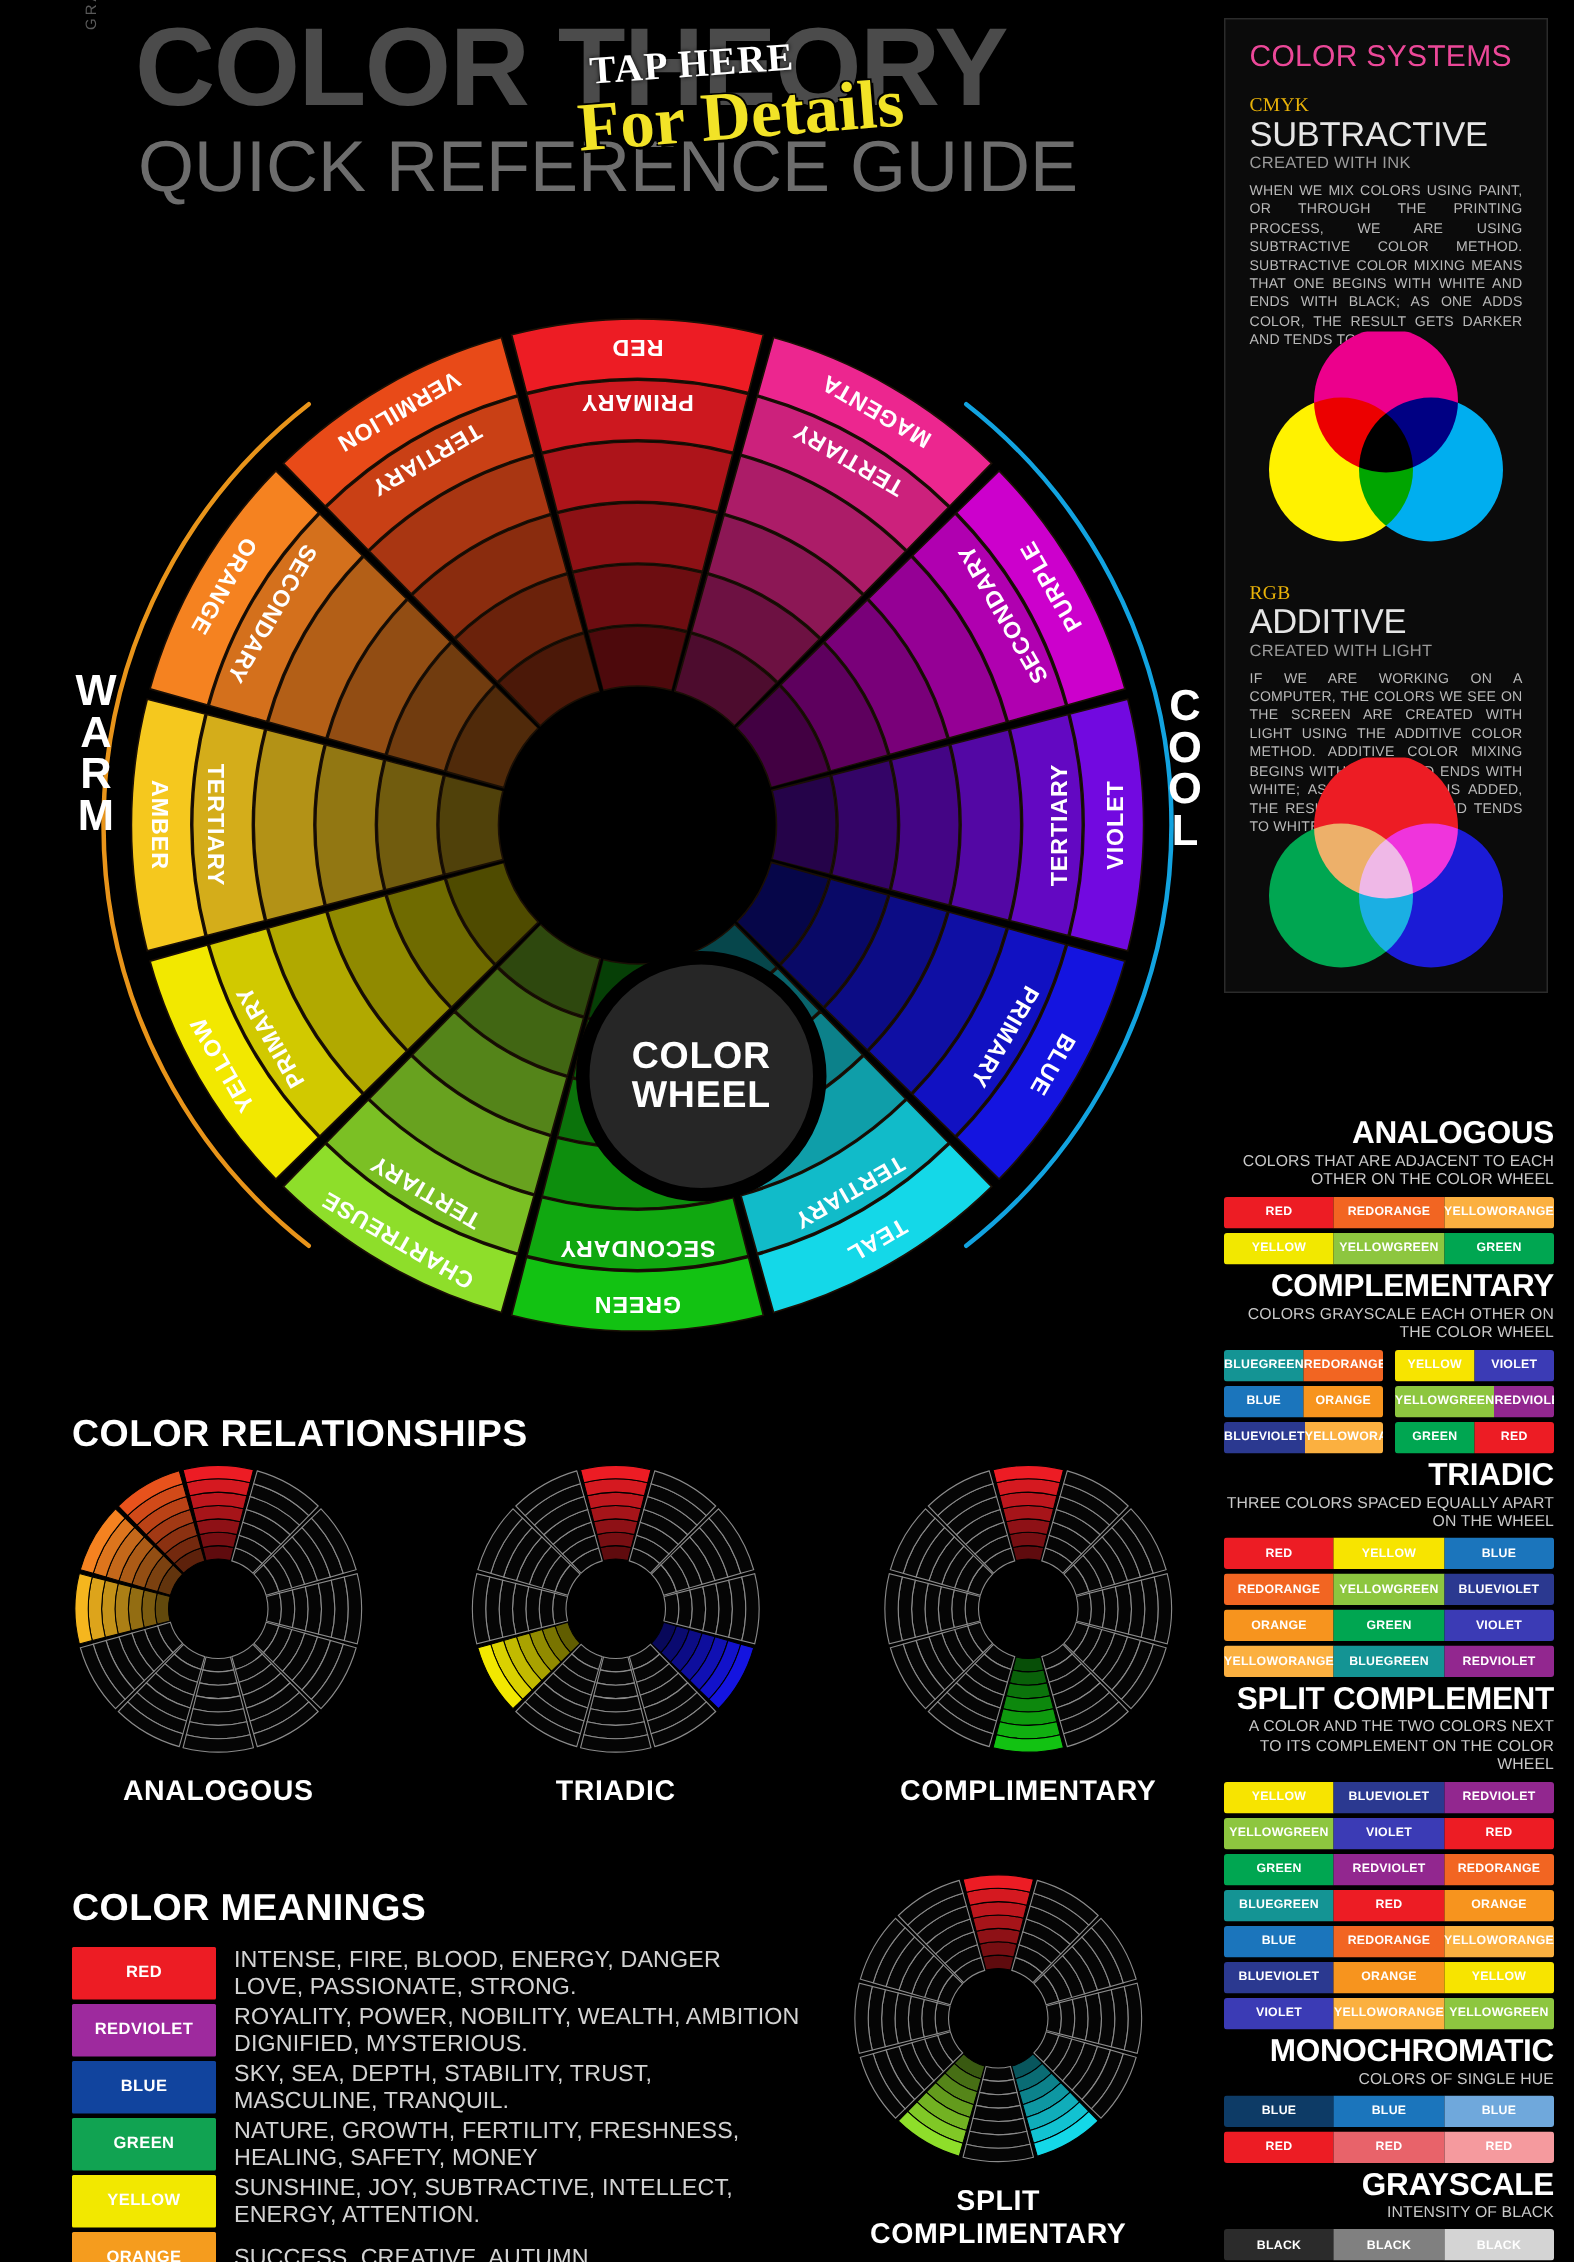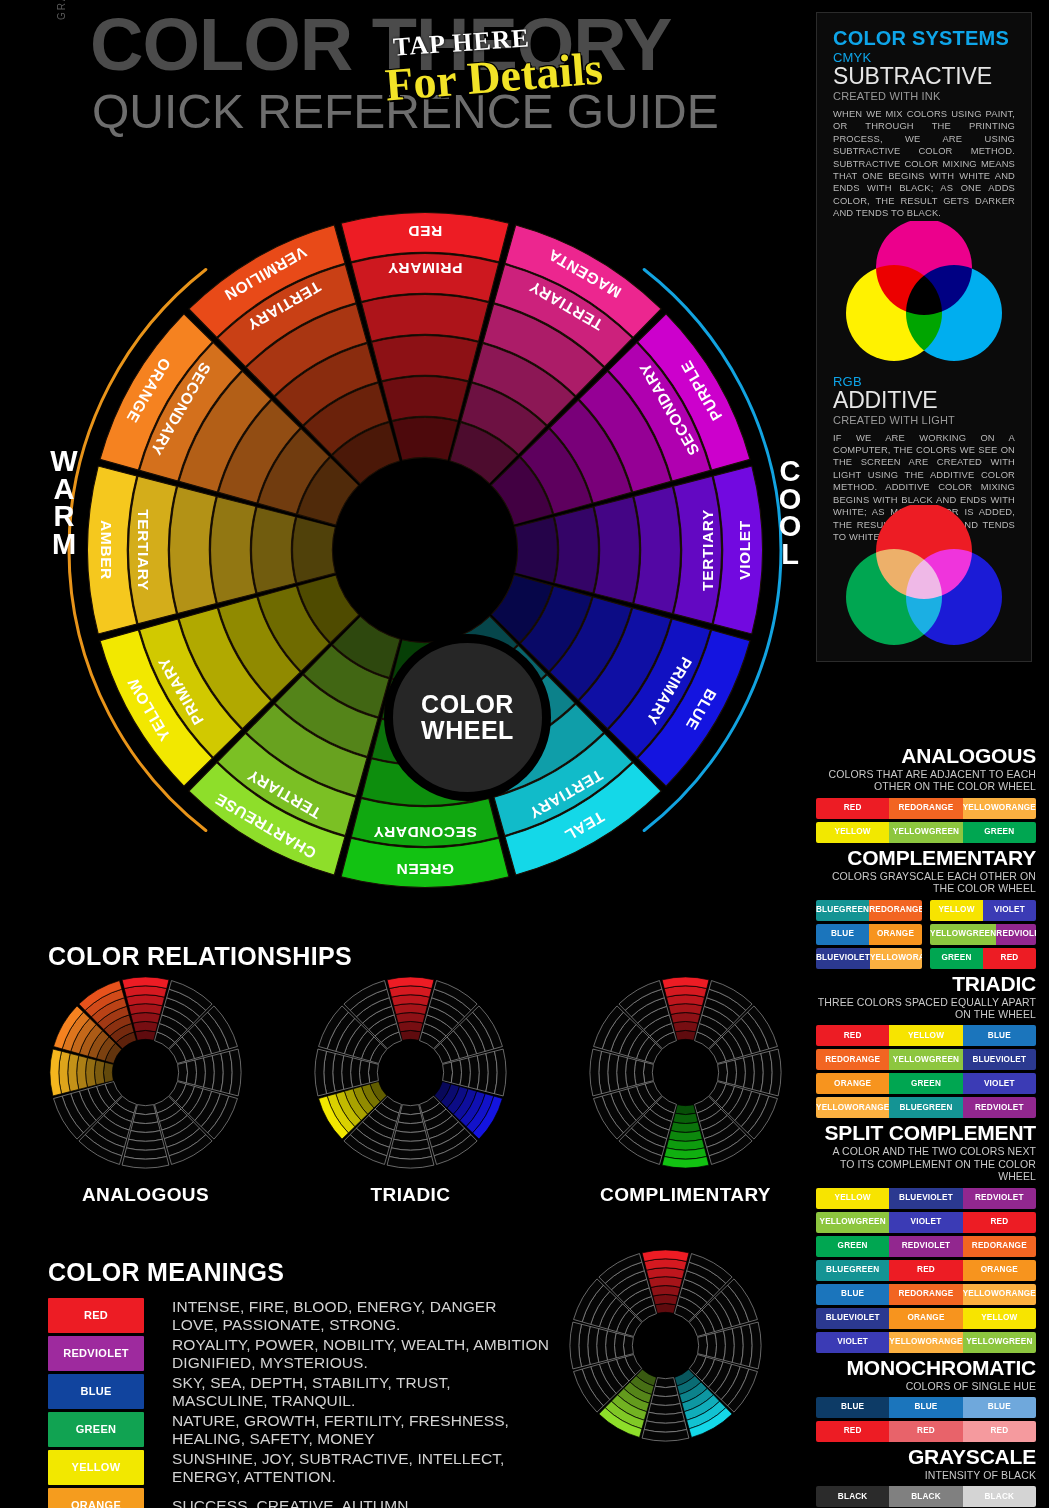--- a/index.html
+++ b/index.html
@@ -69,31 +69,31 @@
                color:#fff; font-size:19px; font-weight:bold; letter-spacing:.4px; }
 
   
   #mean-title { position:absolute; left:48px; top:1258px; color:#fff;
                 font-size:25px; font-weight:bold; letter-spacing:.3px; }
   #meanings { position:absolute; left:48px; top:1298px; width:520px; }
   .mrow { display:flex; align-items:stretch; margin-bottom:3px; height:35px; }
   .mswatch { width:96px; display:flex; align-items:center; justify-content:center;
              color:#fff; font-size:11px; font-weight:bold; line-height:1.1;
              text-align:center; letter-spacing:.3px; border-radius:1px; }
-  .mtext { flex:1; padding-left:28px; color:#d3d3d3; font-size:15.5px;
+  .mtext { flex:1; padding-left:12px; color:#d3d3d3; font-size:15.5px;
            line-height:1.12; display:flex; flex-direction:column; justify-content:center;
            letter-spacing:.1px; }
 
   
   #systems { position:absolute; left:816px; top:12px; width:216px; height:650px;
              background:#0b0b0b; border:1px solid #2b2b2b; }
-  #systems h2 { color:#0ea5e9; font-size:20px; font-weight:bold; letter-spacing:.2px;
+  #systems h2 { color:#ec4899; font-size:20px; font-weight:normal; letter-spacing:.2px;
                 margin:14px 0 0 16px; }
   .sysblock { padding:0 16px; }
-  .sys-abbr { color:#0ea5e9; font-size:13px; letter-spacing:.2px;}
+  .sys-abbr { color:#eab308; font-size:13px; margin-top:12px; letter-spacing:.2px;font-family:Liberation Serif, serif;}
   .sys-name { color:#e6e6e6; font-size:23px; font-weight:normal; line-height:1; letter-spacing:-.2px;}
   .sys-made { color:#9a9a9a; font-size:11px; letter-spacing:.2px; margin-top:2px;}
   .sys-body { color:#b9b9b9; font-size:9.4px; line-height:1.32; margin-top:6px;
               text-align:justify; letter-spacing:.15px; }
   .venn { position:absolute; left:50%; transform:translateX(-50%); }
 
   
   #schemes { position:absolute; left:816px; top:745px; width:220px; }
   .scheme { margin-bottom:4px; }
   .sc-title { color:#fff; font-size:21px; font-weight:bold; text-align:right;
@@ -639,21 +639,21 @@
           <path d="M22.71504294577032,76.33799022822511 A77.72142857142856,77.72142857142856 0 0 1 41.78068341539355,43.315332255996324 L48.171429403592136,49.53006117287129 A68.80714285714285,68.80714285714285 0 0 0 31.292529059517094,78.76517414470108 Z" fill="#050505" stroke="#8a8a8a" stroke-width="0.75"></path>
           <path d="M14.137556832023549,73.91080631174913 A86.63571428571429,86.63571428571429 0 0 1 35.38993742719495,37.10060333912134 L41.78068341539355,43.315332255996324 A77.72142857142856,77.72142857142856 0 0 0 22.71504294577032,76.33799022822511 Z" fill="#050505" stroke="#8a8a8a" stroke-width="0.75"></path>
           <path d="M5.560070718276776,71.48362239527316 A95.55,95.55 0 0 1 28.999191438996363,30.885874422246374 L35.38993742719495,37.10060333912134 A86.63571428571429,86.63571428571429 0 0 0 14.137556832023549,73.91080631174913 Z" fill="#050505" stroke="#8a8a8a" stroke-width="0.75"></path>
           <path d="M68.17424792349621,67.34366736818791 A42.06428571428572,42.06428571428572 0 0 1 86.04672589412898,57.02498740075742 L88.47390981060497,65.60247351450418 A33.150000000000006,33.150000000000006 0 0 0 74.38897684037119,73.7344133563865 Z" fill="#050505" stroke="#8a8a8a" stroke-width="0.75"></path>
           <path d="M61.95951900662123,60.95292137998933 A50.97857142857143,50.97857142857143 0 0 1 83.61954197765301,48.447501287010645 L86.04672589412898,57.02498740075742 A42.06428571428572,42.06428571428572 0 0 0 68.17424792349621,67.34366736818791 Z" fill="#050505" stroke="#8a8a8a" stroke-width="0.75"></path>
           <path d="M55.744790089746246,54.56217539179073 A59.892857142857146,59.892857142857146 0 0 1 81.19235806117703,39.870015173263866 L83.61954197765301,48.447501287010645 A50.97857142857143,50.97857142857143 0 0 0 61.95951900662123,60.95292137998933 Z" fill="#050505" stroke="#8a8a8a" stroke-width="0.75"></path>
           <path d="M49.53006117287128,48.17142940359215 A68.80714285714285,68.80714285714285 0 0 1 78.76517414470106,31.292529059517108 L81.19235806117703,39.870015173263866 A59.892857142857146,59.892857142857146 0 0 0 55.744790089746246,54.56217539179073 Z" fill="#050505" stroke="#8a8a8a" stroke-width="0.75"></path>
           <path d="M43.3153322559963,41.78068341539357 A77.72142857142856,77.72142857142856 0 0 1 76.33799022822508,22.715042945770335 L78.76517414470106,31.292529059517108 A68.80714285714285,68.80714285714285 0 0 0 49.53006117287128,48.17142940359215 Z" fill="#050505" stroke="#8a8a8a" stroke-width="0.75"></path>
           <path d="M37.10060333912132,35.38993742719497 A86.63571428571429,86.63571428571429 0 0 1 73.9108063117491,14.137556832023549 L76.33799022822508,22.715042945770335 A77.72142857142856,77.72142857142856 0 0 0 43.3153322559963,41.78068341539357 Z" fill="#050505" stroke="#8a8a8a" stroke-width="0.75"></path>
           <path d="M30.885874422246346,28.99919143899639 A95.55,95.55 0 0 1 71.48362239527313,5.560070718276791 L73.9108063117491,14.137556832023549 A86.63571428571429,86.63571428571429 0 0 0 37.10060333912132,35.38993742719497 Z" fill="#050505" stroke="#8a8a8a" stroke-width="0.75"></path>
-        </svg></div>
+        </svg><div class="cap" style="top: 209px;">SPLIT COMPLIMENTARY</div></div>
     </div>
 
   <div id="mean-title">COLOR MEANINGS</div>
   <div id="meanings">
       <div class="mrow">
         <div class="mswatch" style="background: rgb(237, 28, 36);">
           <div>RED</div>
         </div>
         <div class="mtext">
           <div>INTENSE, FIRE, BLOOD, ENERGY, DANGER</div>

